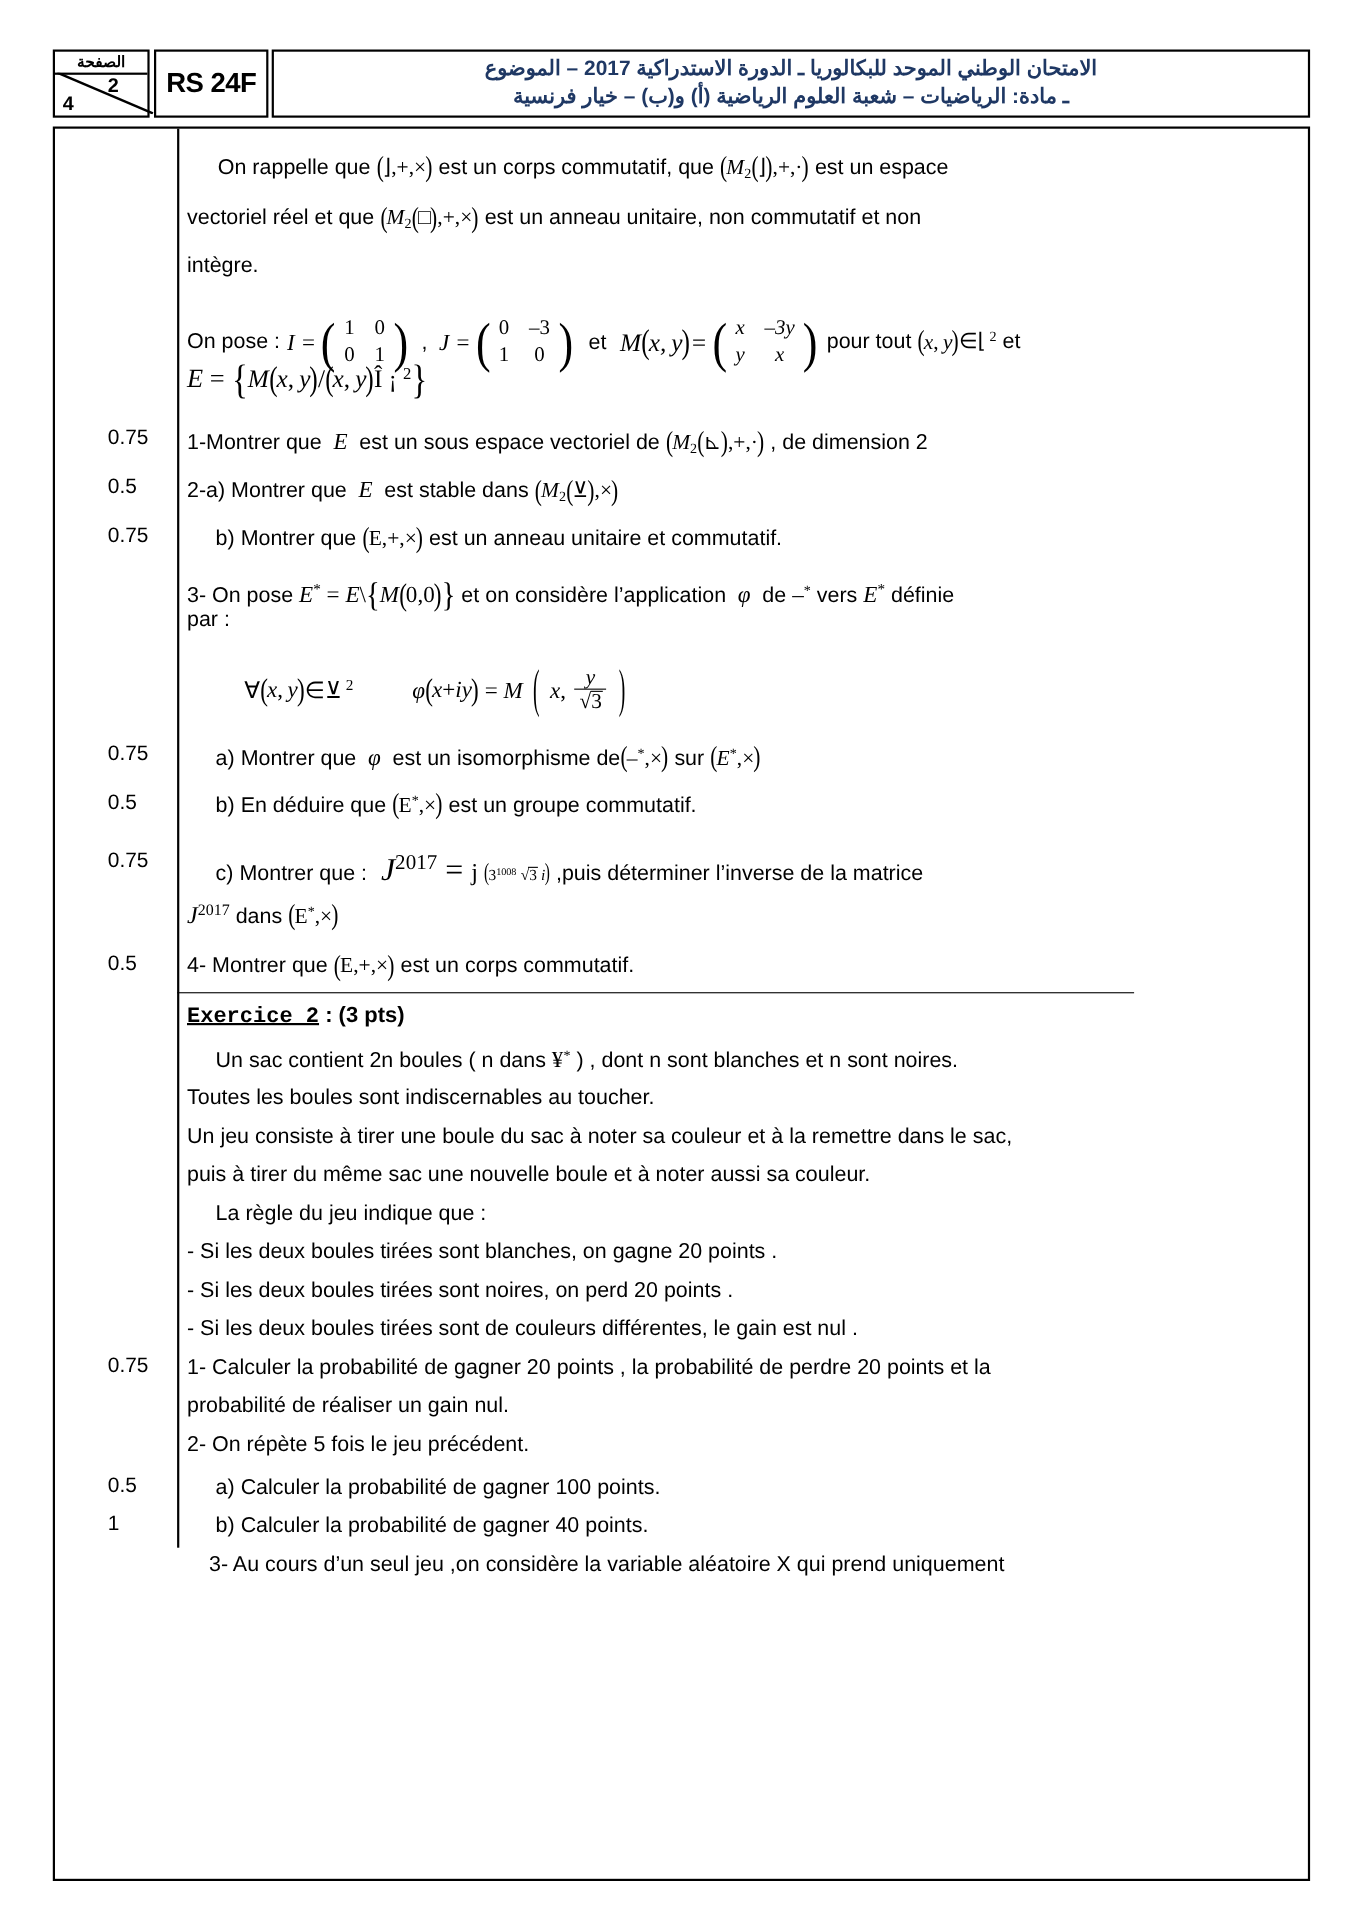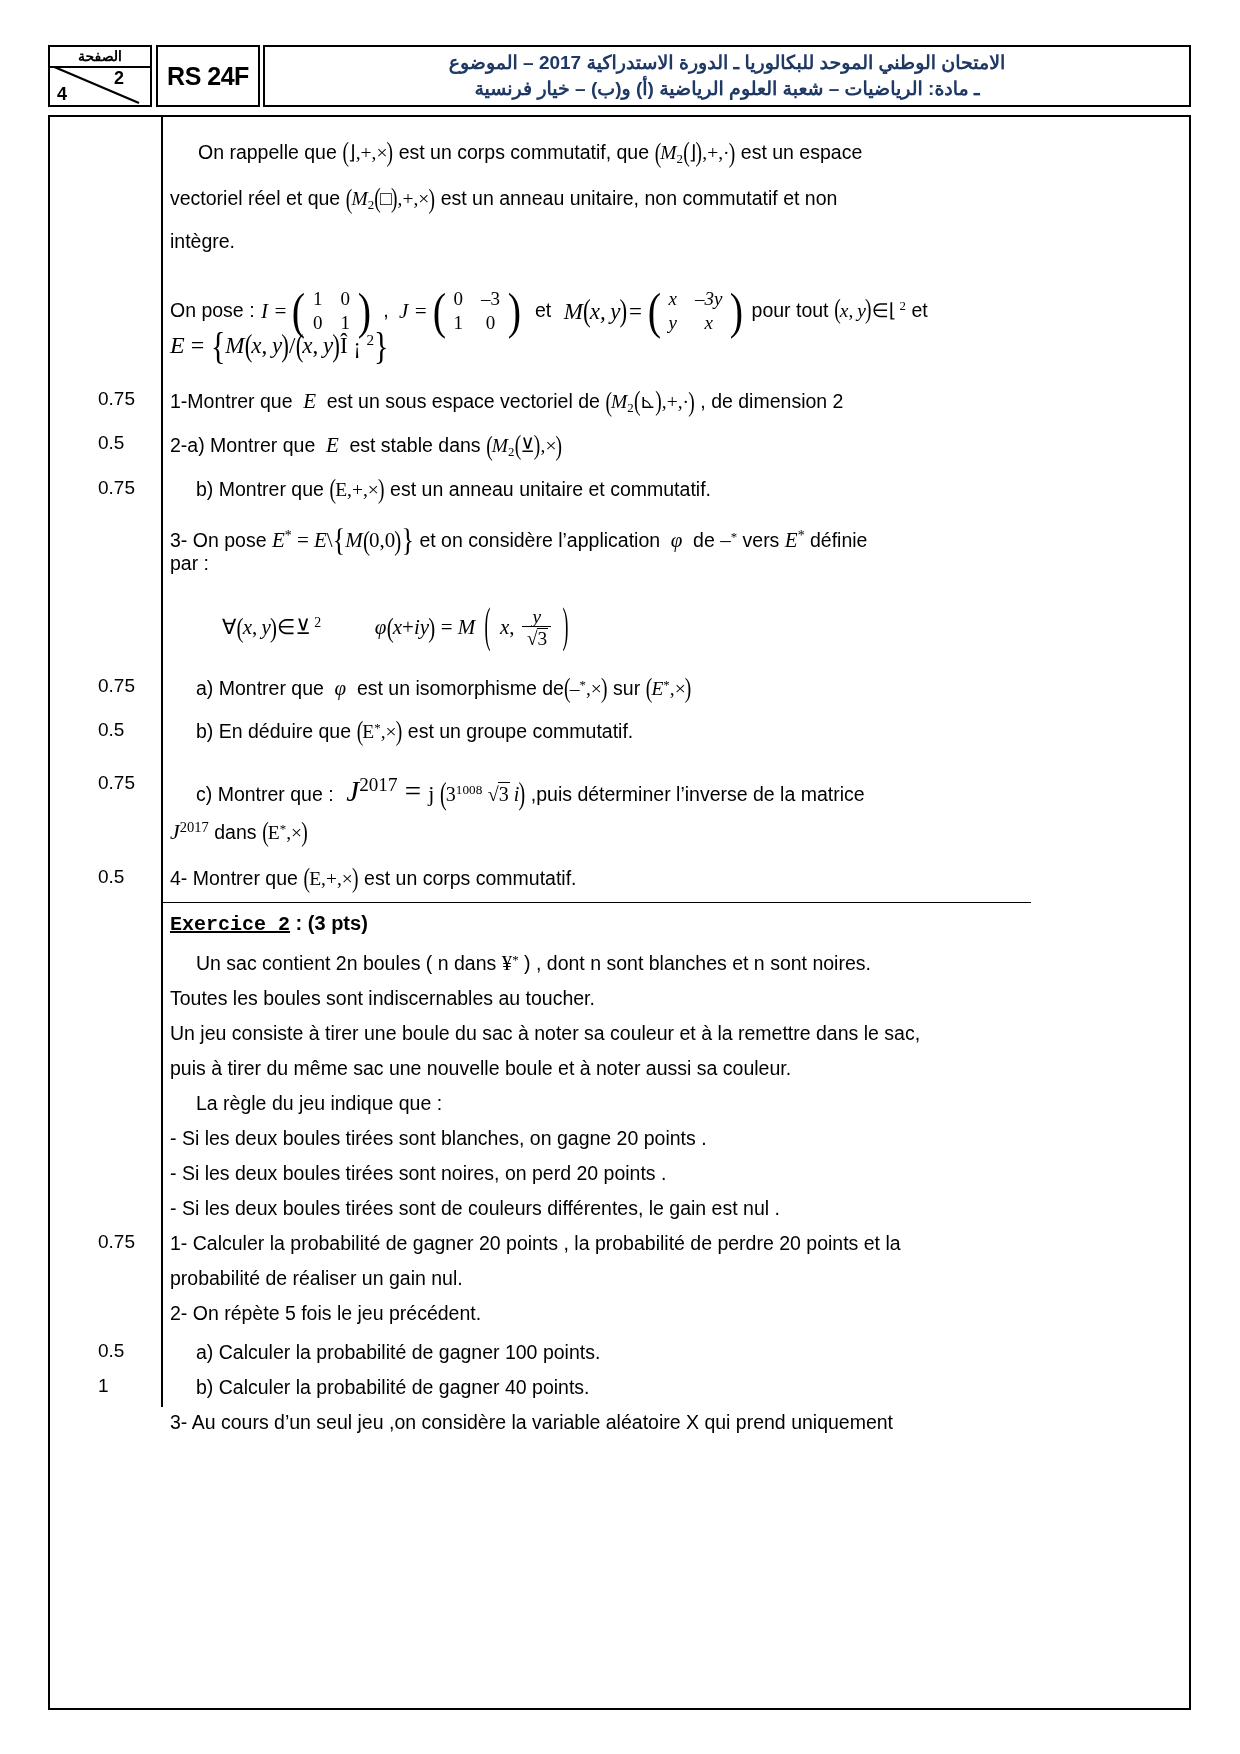--- a/index.html
+++ b/index.html
@@ -27,21 +27,21 @@
   .header {
     position: absolute;
     left: 48px;
     top: 45px;
     width: 1143px;
     height: 62px;
     display: flex;
     align-items: stretch;
   }
   .page-box {
-    width: 104px;
+    width: 88px;
     border: 2.5px solid #000;
     position: relative;
     box-sizing: border-box;
     background: #fff;
   }
   .page-box-label {
     position: absolute;
     top: 0; left: 0; right: 0;
     height: 19px;
     border-bottom: 2.5px solid #000;
@@ -419,21 +419,21 @@
     <span>b) En déduire que</span>
     <span class="paren mser"><span class="mu">E</span><sup class="m">*</sup>,×</span>
     <span>est un groupe commutatif.</span>
   </div>
 
   <div class="mark" style="top:772px;">0.75</div>
   <div class="line ind1" style="top:774px;">
     <span>c) Montrer que :</span>
     <span class="mser" style="font-size:29px">&nbsp;<span class="mi">J</span><sup class="m">2017</sup> = </span>
     <span class="mser" style="font-size:22px">j</span>
-    <span class="paren mser" style="font-size:20px;--py:1.6">3<sup class="m">1008</sup> <span class="sqrt"><span class="rad">√</span><span class="arg">3</span></span> <span class="mi">i</span></span>
+    <span class="paren mser" style="font-size:14px;--py:1.6">3<sup class="m">1008</sup> <span class="sqrt"><span class="rad">√</span><span class="arg">3</span></span> <span class="mi">i</span></span>
     <span>,puis déterminer l’inverse de la matrice</span>
   </div>
 
   <div class="line" style="top:820px;">
     <span class="mser" style="font-size:22px"><span class="mi">J</span><sup class="m">2017</sup></span>
     <span>dans</span>
     <span class="paren mser"><span class="mu">E</span><sup class="m">*</sup>,×</span>
   </div>
 
   <div class="mark" style="top:866px;">0.5</div>
@@ -467,15 +467,15 @@
   <div class="line" style="top:1268px;">probabilité de réaliser un gain nul.</div>
 
   <div class="line" style="top:1303px;"> 2- On répète 5 fois le jeu précédent.</div>
 
   <div class="mark" style="top:1340px;">0.5</div>
   <div class="line ind1" style="top:1342px;">a) Calculer la probabilité de gagner 100 points.</div>
 
   <div class="mark" style="top:1375px;">1</div>
   <div class="line ind1" style="top:1377px;">b) Calculer la probabilité de gagner 40 points.</div>
 
-  <div class="line" style="top:1412px;">3- Au cours d’un seul jeu ,on considère la variable aléatoire X qui prend uniquement</div>
+  <div class="line" style="top:1412px;margin-left:20px;">3- Au cours d’un seul jeu ,on considère la variable aléatoire X qui prend uniquement</div>
 
 </div>
 
 </body></html>

